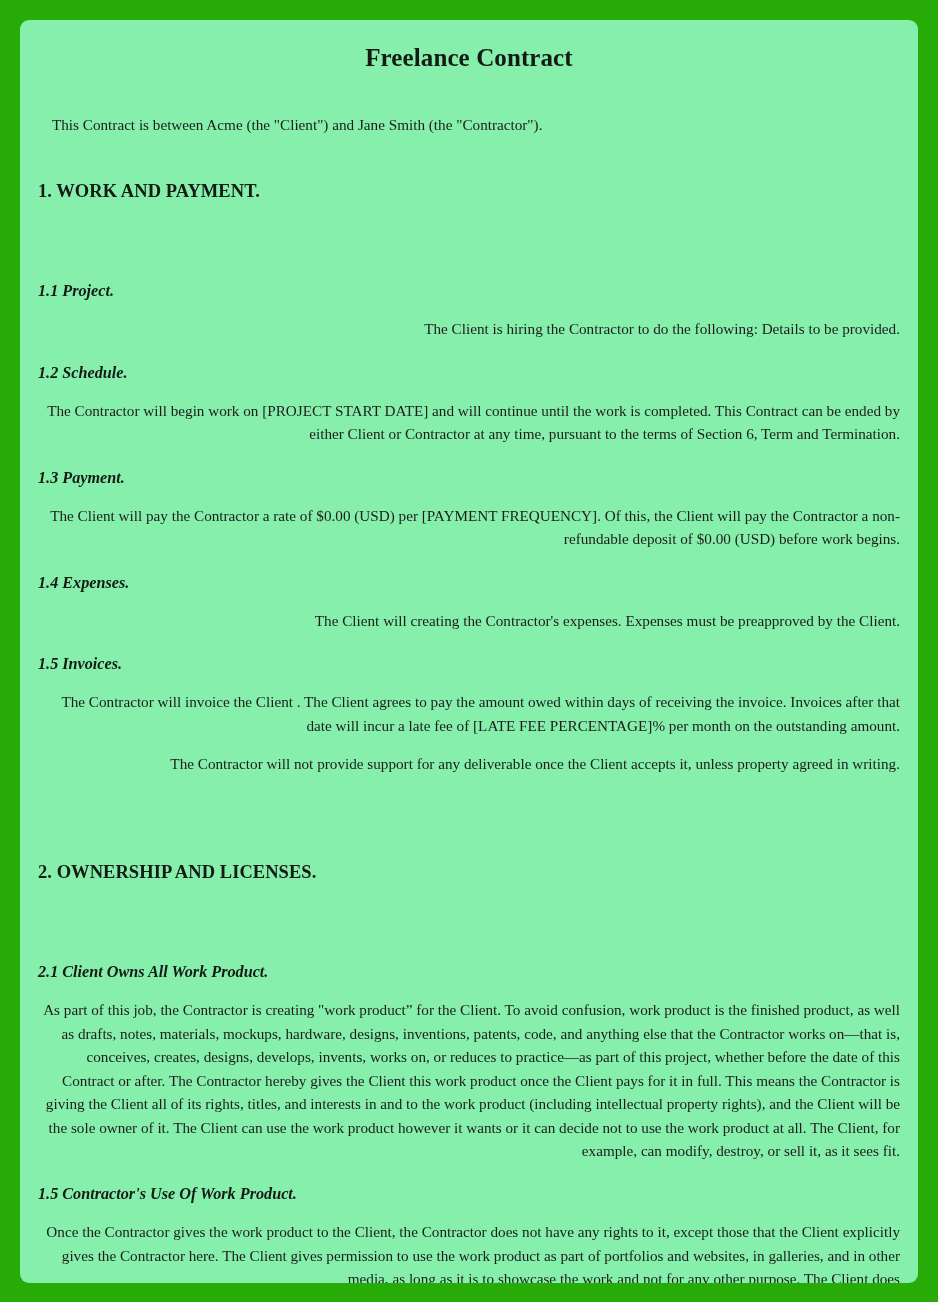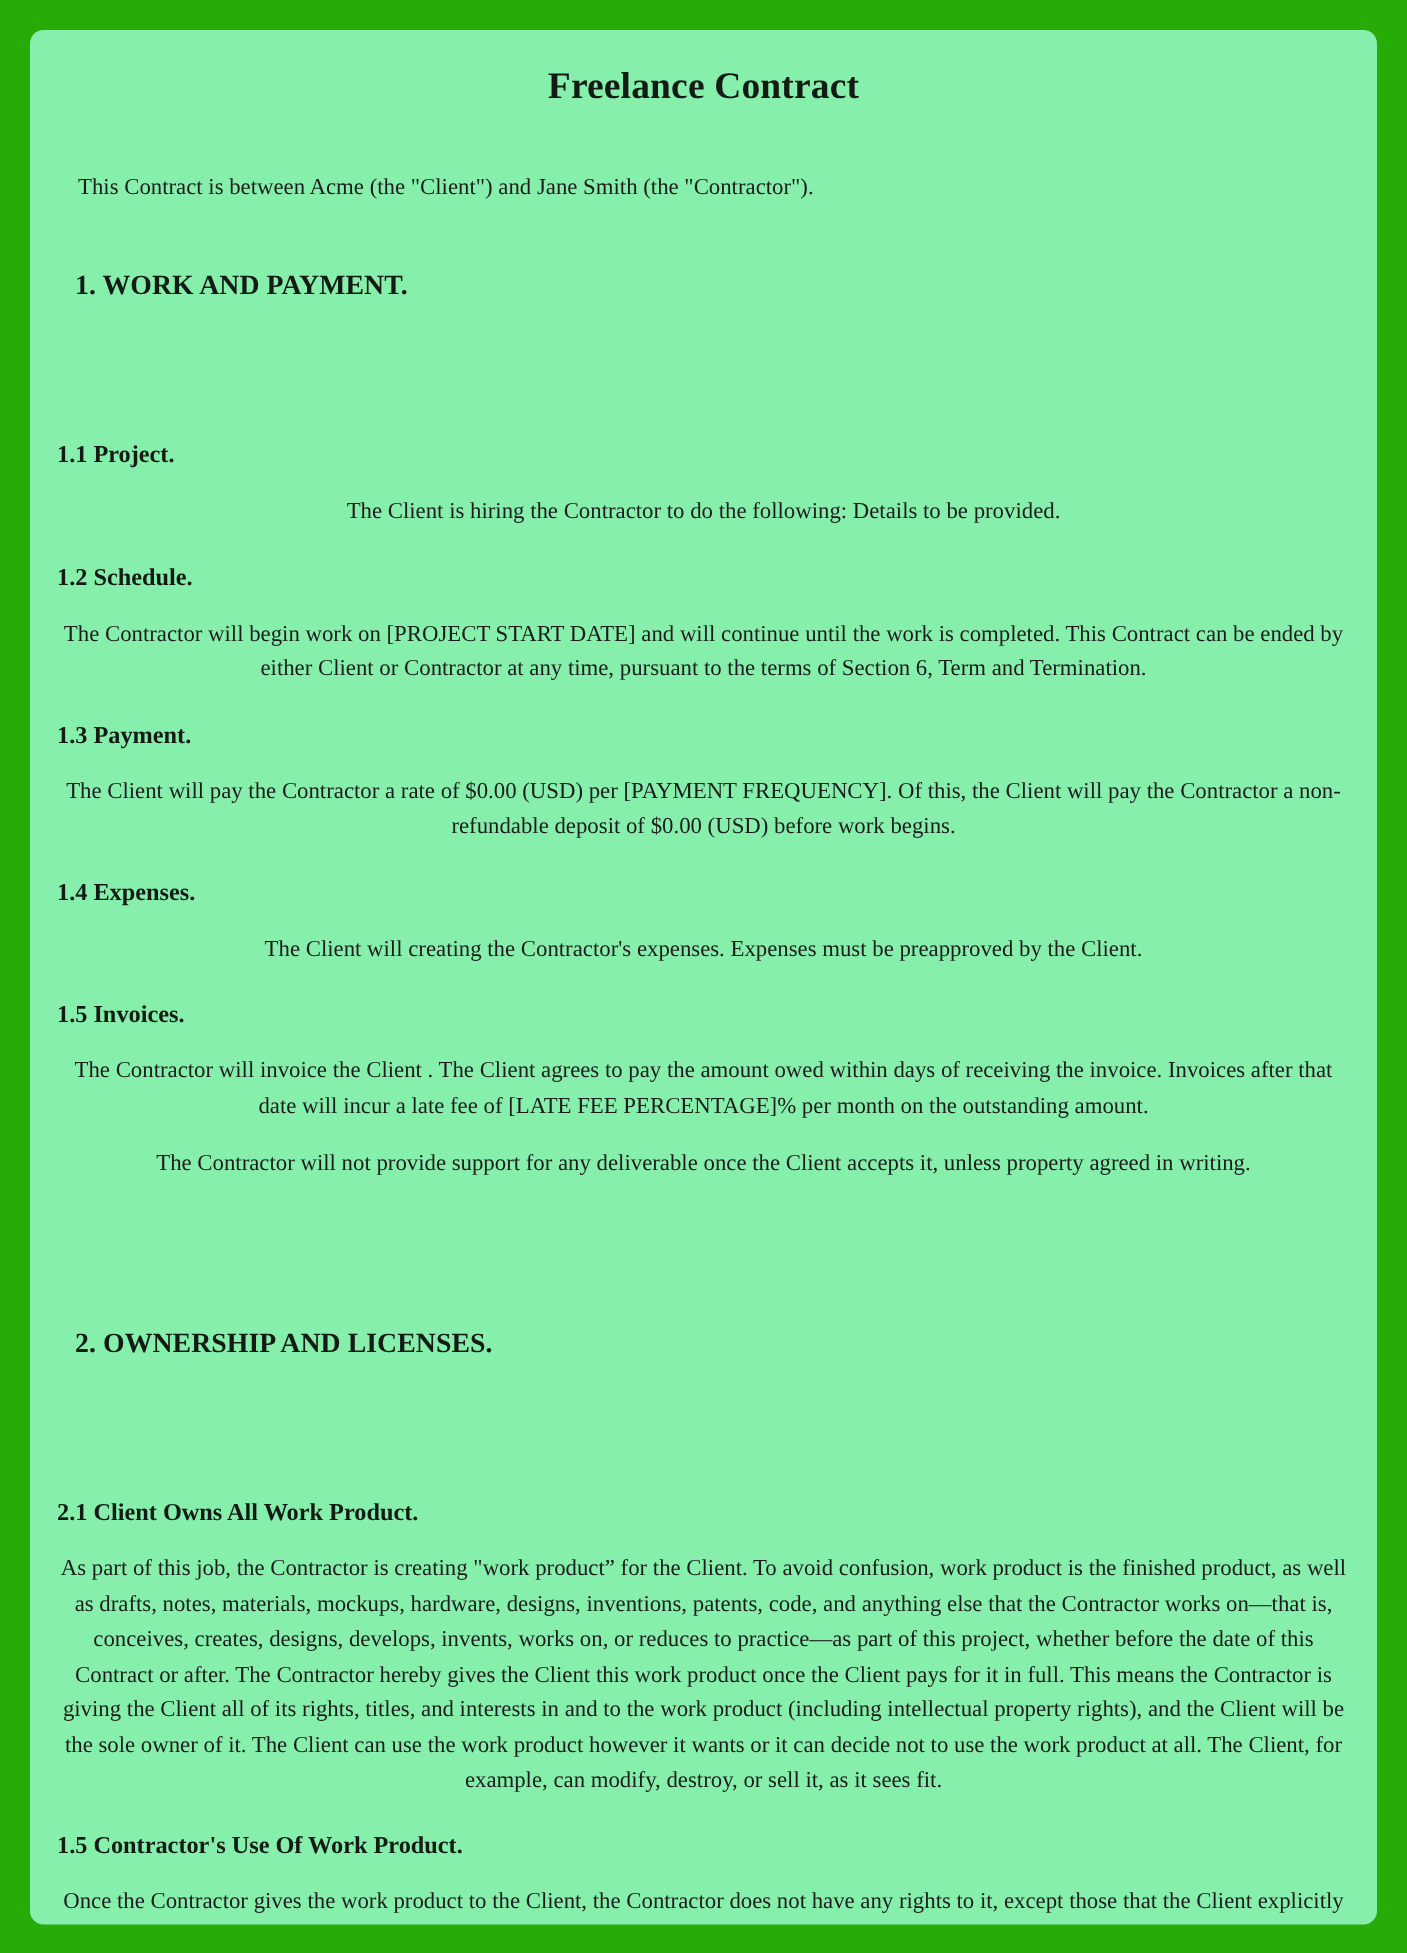--- a/index.html
+++ b/index.html
@@ -58,50 +58,51 @@
 
   .intro-para {
     margin: 14px;
     padding: 26px 0 0 0;
     font-size: 15.2px;
     line-height: 1.52;
     color: #1c1c1c;
   }
 
   .section-heading {
-    margin: 12px;
+    margin: 0;
     padding: 29px 0 0 0;
     font-size: 18.5px;
     font-weight: bold;
     color: #141a14;
     line-height: 1.3;
     letter-spacing: 0.05px;
   }
 
   .section-gap {
     display: block;
     height: 56px;
   }
 
   .sub-heading {
     margin: 0;
     padding: 22px 0 0 0;
     font-size: 16.2px;
     font-weight: bold;
     color: #141a14;
     line-height: 1.3;
+    font-style: italic;
   }
 
   .body-para {
     margin: 0;
     padding: 15px 0 0 0;
     font-size: 15.2px;
     line-height: 1.54;
     color: #1c1c1c;
-    text-align: center;
+    text-align: right;
   }
 </style>
 </head>
 <body>
 
 <div id="page-frame">
   <div id="document-card">
     <div id="document-body">
 
       <h1 class="doc-title">Freelance Contract</h1>

